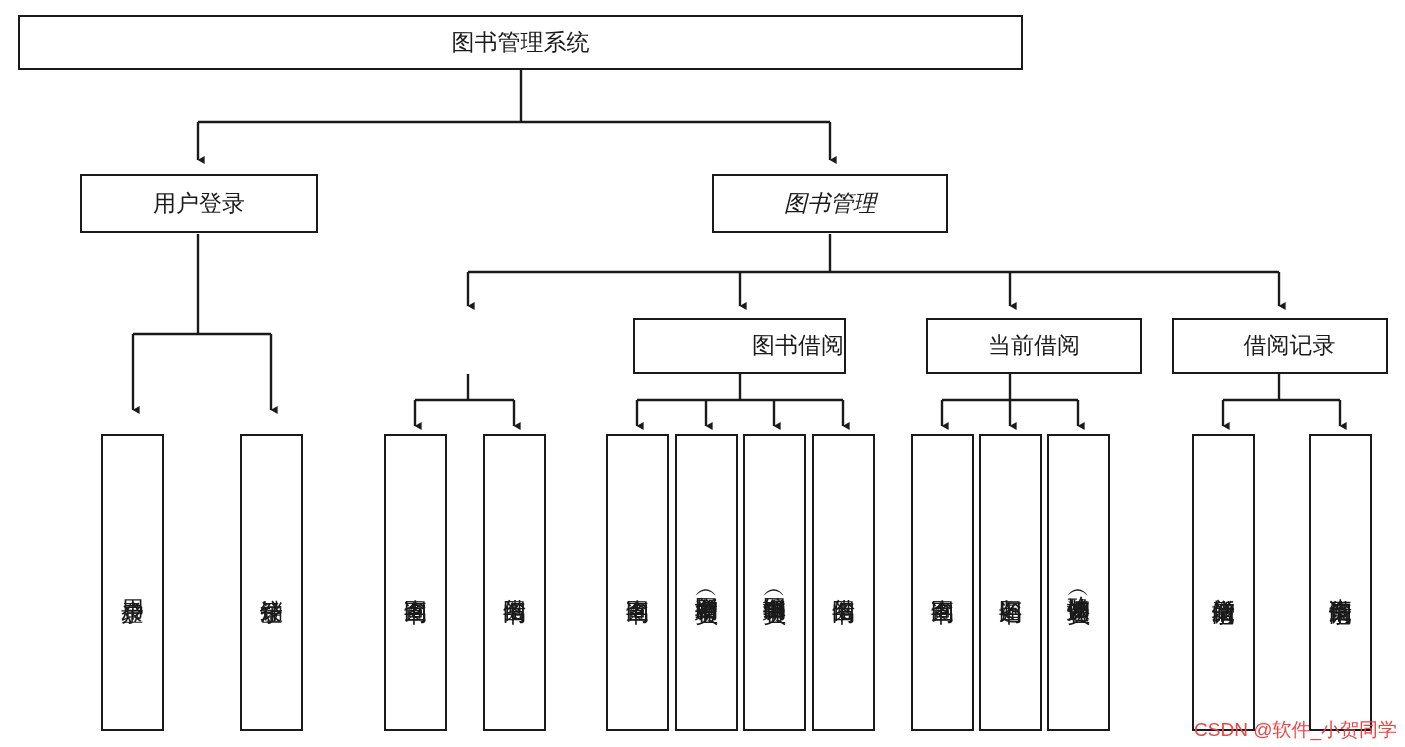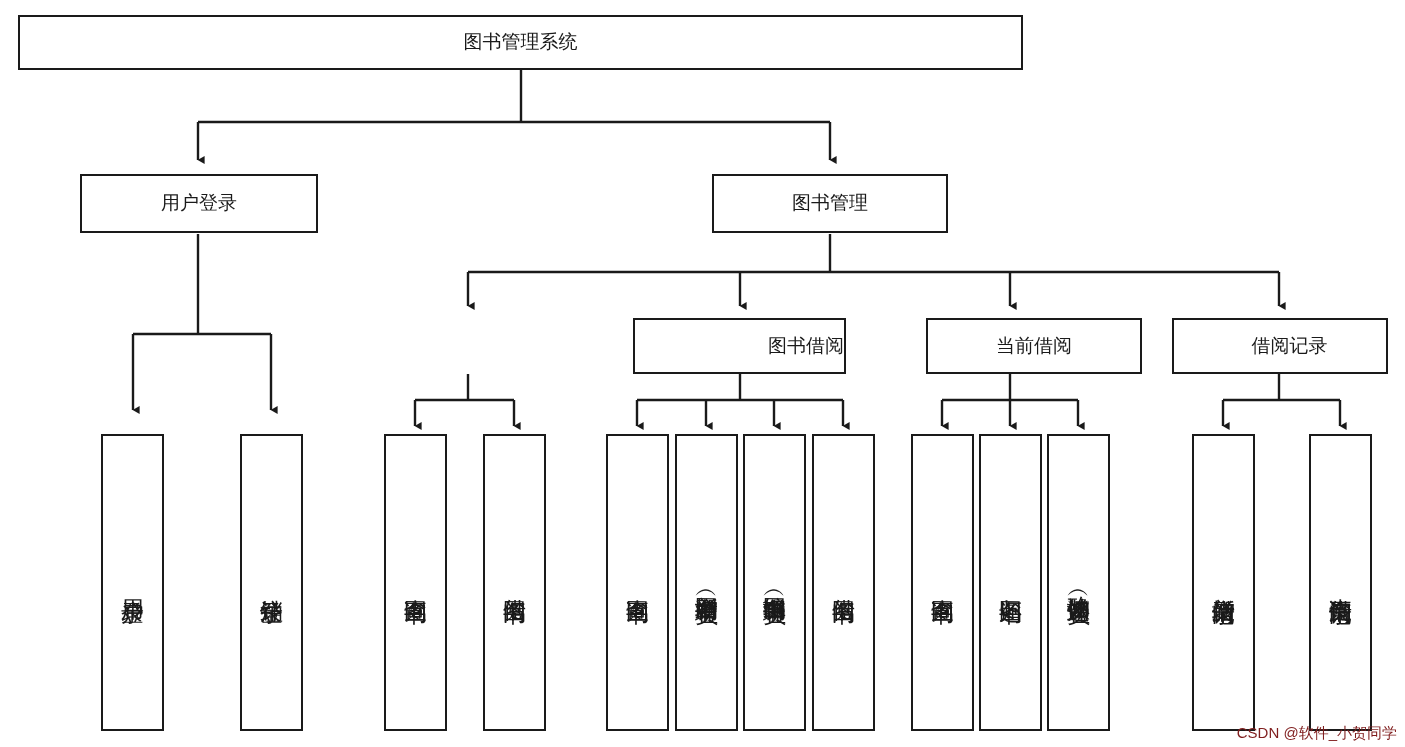--- a/index.html
+++ b/index.html
@@ -31,40 +31,40 @@
     box-sizing: border-box;
     border: 2px solid #1a1a1a;
     background: #ffffff;
     display: flex;
     align-items: center;
     justify-content: center;
     text-align: center;
     line-height: 1.18;
   }
   .node.horiz {
-    font-size: 19px;
+    font-size: 23px;
   }
   .node.vert {
     writing-mode: vertical-rl;
     text-orientation: upright;
     font-size: 23px;
     letter-spacing: 1px;
     padding: 10px 0;
   }
   .node.vert span {
     writing-mode: vertical-rl;
     text-orientation: upright;
     display: inline-block;
   }
   .watermark {
     position: absolute;
     right: 8px;
     bottom: 4px;
-    font-size: 15px;
-    color: #7f1d1d;
+    font-size: 19px;
+    color: #ef4444;
     white-space: nowrap;
   }
 </style>
 </head>
 <body>
 
 <div id="canvas">
 
   <svg class="edges" viewBox="0 0 1405 747">
     <defs>
@@ -116,21 +116,21 @@
     </g>
   </svg>
 
   <div class="node horiz" style="left:18px; top:15px; width:1005px; height:55px;">
     <span>图书管理系统</span>
   </div>
 
   <div class="node horiz" style="left:80px; top:174px; width:238px; height:59px;">
     <span>用户登录</span>
   </div>
-  <div class="node horiz" style="left:712px; top:174px; width:236px; height:59px;">
+  <div class="node horiz" style="left:712px; top:174px; width:236px; height:59px;font-style:italic;">
     <span>图书管理</span>
   </div>
 
   <div class="node horiz" style="left:633px; top:318px; width:213px; height:56px;justify-content:flex-end;">
     <span>图书借阅</span>
   </div>
   <div class="node horiz" style="left:902px; top:318px; width:216px; height:56px;margin-left:24px;">
     <span>当前借阅</span>
   </div>
   <div class="node horiz" style="left:1172px; top:318px; width:216px; height:56px;padding-left:19px;">

